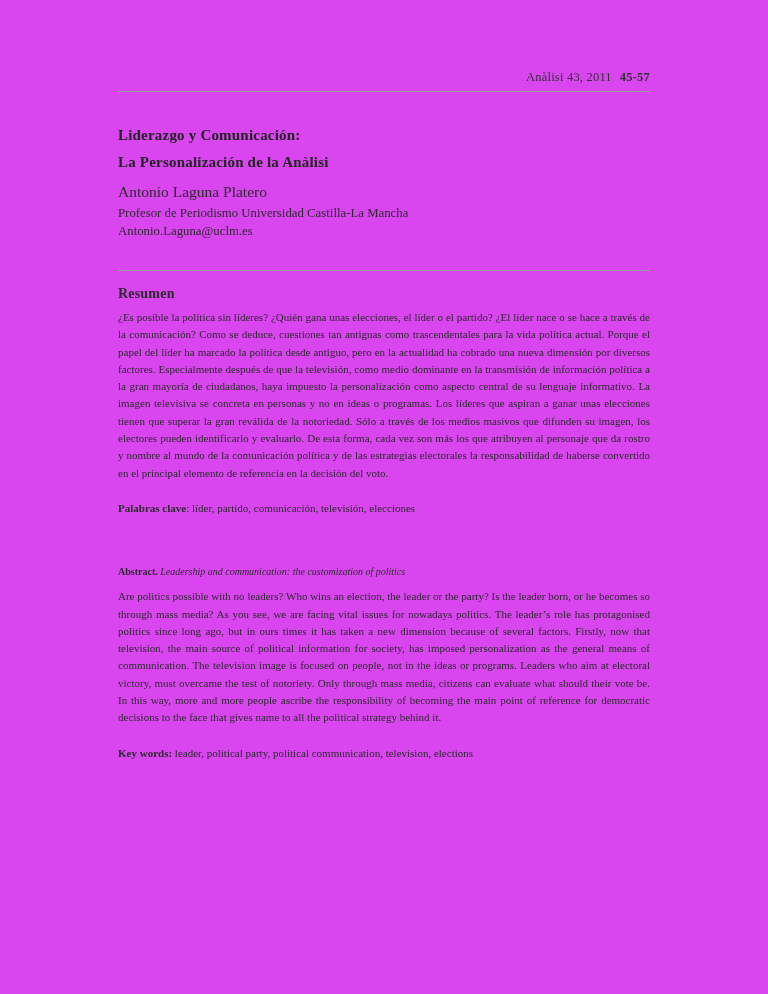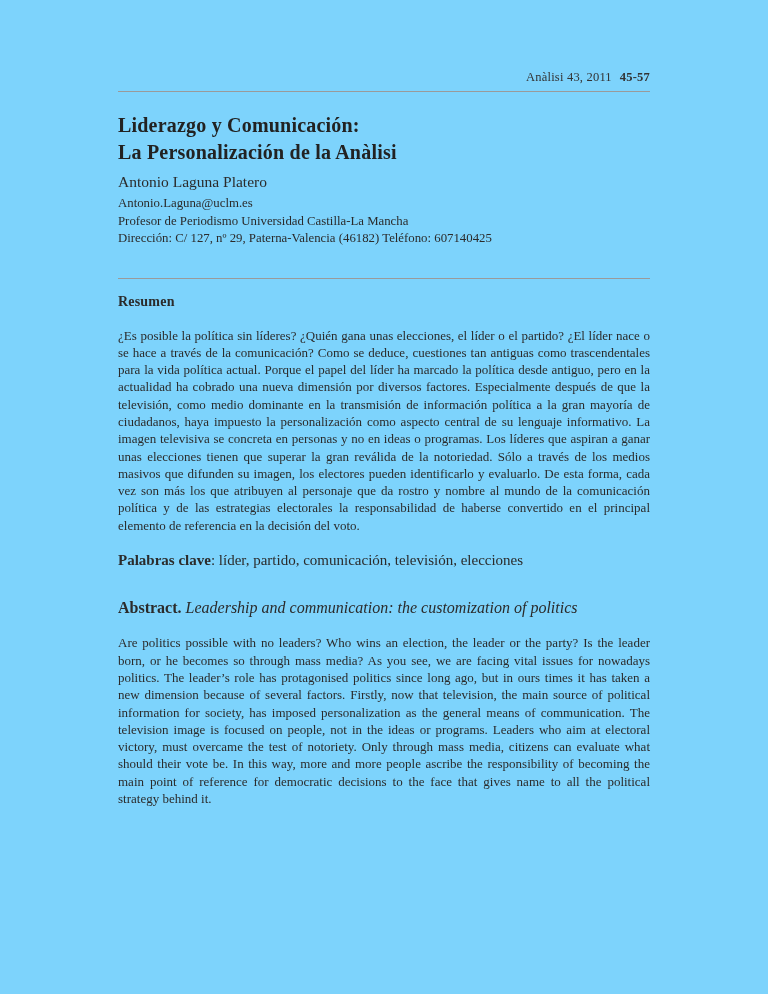--- a/index.html
+++ b/index.html
@@ -4,21 +4,21 @@
 <style>
   html, body {
     margin: 0;
     padding: 0;
     background: #ffffff;
   }
   .page {
     position: relative;
     width: 768px;
     height: 994px;
-    background: #7dd3fc;
+    background: #d946ef;
     font-family: "Liberation Serif", serif;
     color: #2b2b2b;
     overflow: hidden;
     box-sizing: border-box;
   }
   .content {
     position: absolute;
     left: 118px;
     top: 0;
     width: 532px;
@@ -40,22 +40,22 @@
     margin: 6px 0 0 0;
     height: 0;
   }
   .section-rule {
     border: none;
     border-top: 1px solid #9a9a9a;
     margin: 30px 0 0 0;
     height: 0;
   }
   .title {
-    margin-top: 20px;
-    font-size: 20px;
+    margin-top: 30px;
+    font-size: 15px;
     line-height: 27px;
     font-weight: bold;
     color: #222222;
     letter-spacing: 0.2px;
   }
   .author-name {
     margin-top: 7px;
     font-size: 15.5px;
     color: #2b2b2b;
   }
@@ -65,37 +65,37 @@
     line-height: 17.5px;
     color: #2b2b2b;
   }
   .section-heading {
     margin-top: 15px;
     font-size: 14px;
     font-weight: bold;
     letter-spacing: 0.2px;
   }
   .body-par {
-    margin-top: 17px;
-    font-size: 13px;
+    margin-top: 7px;
+    font-size: 11px;
     line-height: 17.3px;
     text-align: justify;
     color: #2b2b2b;
   }
   .keywords-line {
     margin-top: 18px;
-    font-size: 15px;
+    font-size: 11px;
     line-height: 17.3px;
   }
   .keywords-line .kw-label {
     font-weight: bold;
   }
   .abstract-heading {
-    margin-top: 30px;
-    font-size: 16px;
+    margin-top: 46px;
+    font-size: 10px;
     line-height: 18px;
   }
   .abstract-heading .abs-label {
     font-weight: bold;
   }
   .abstract-heading .abs-title {
     font-style: italic;
   }
 </style>
 </head>
@@ -109,33 +109,35 @@
     </div>
     <hr class="rule">
 
     <div class="title">
       <div>Liderazgo y Comunicación:</div>
       <div>La Personalización de la Anàlisi</div>
     </div>
 
     <div class="author-name">Antonio Laguna Platero</div>
     <div class="author-lines">
+      <div>Profesor de Periodismo Universidad Castilla-La Mancha</div>
       <div>Antonio.Laguna@uclm.es</div>
-      <div>Profesor de Periodismo Universidad Castilla-La Mancha</div>
-      <div>Dirección: C/ 127, nº 29, Paterna-Valencia (46182) Teléfono: 607140425</div>
     </div>
 
     <hr class="section-rule">
     <div class="section-heading">Resumen</div>
     <div class="body-par">¿Es posible la política sin líderes? ¿Quién gana unas elecciones, el líder o el partido? ¿El líder nace o se hace a través de la comunicación? Como se deduce, cuestiones tan antiguas como trascendentales para la vida política actual. Porque el papel del líder ha marcado la política desde antiguo, pero en la actualidad ha cobrado una nueva dimensión por diversos factores. Especialmente después de que la televisión, como medio dominante en la transmisión de información política a la gran mayoría de ciudadanos, haya impuesto la personalización como aspecto central de su lenguaje informativo. La imagen televisiva se concreta en personas y no en ideas o programas. Los líderes que aspiran a ganar unas elecciones tienen que superar la gran reválida de la notoriedad. Sólo a través de los medios masivos que difunden su imagen, los electores pueden identificarlo y evaluarlo. De esta forma, cada vez son más los que atribuyen al personaje que da rostro y nombre al mundo de la comunicación política y de las estrategias electorales la responsabilidad de haberse convertido en el principal elemento de referencia en la decisión del voto.</div>
 
     <div class="keywords-line">
       <span class="kw-label">Palabras clave</span><span>: líder, partido, comunicación, televisión, elecciones</span>
     </div>
 
     <div class="abstract-heading">
       <span class="abs-label">Abstract.</span><span class="abs-title"> Leadership and communication: the customization of politics</span>
     </div>
     <div class="body-par">Are politics possible with no leaders? Who wins an election, the leader or the party? Is the leader born, or he becomes so through mass media? As you see, we are facing vital issues for nowadays politics. The leader’s role has protagonised politics since long ago, but in ours times it has taken a new dimension because of several factors. Firstly, now that television, the main source of political information for society, has imposed personalization as the general means of communication. The television image is focused on people, not in the ideas or programs. Leaders who aim at electoral victory, must overcame the test of notoriety. Only through mass media, citizens can evaluate what should their vote be. In this way, more and more people ascribe the responsibility of becoming the main point of reference for democratic decisions to the face that gives name to all the political strategy behind it.</div>
 
+    <div class="keywords-line">
+      <span class="kw-label">Key words:</span><span> leader, political party, political communication, television, elections</span>
+    </div>
 
   </div>
 </div>
 
 </body></html>

